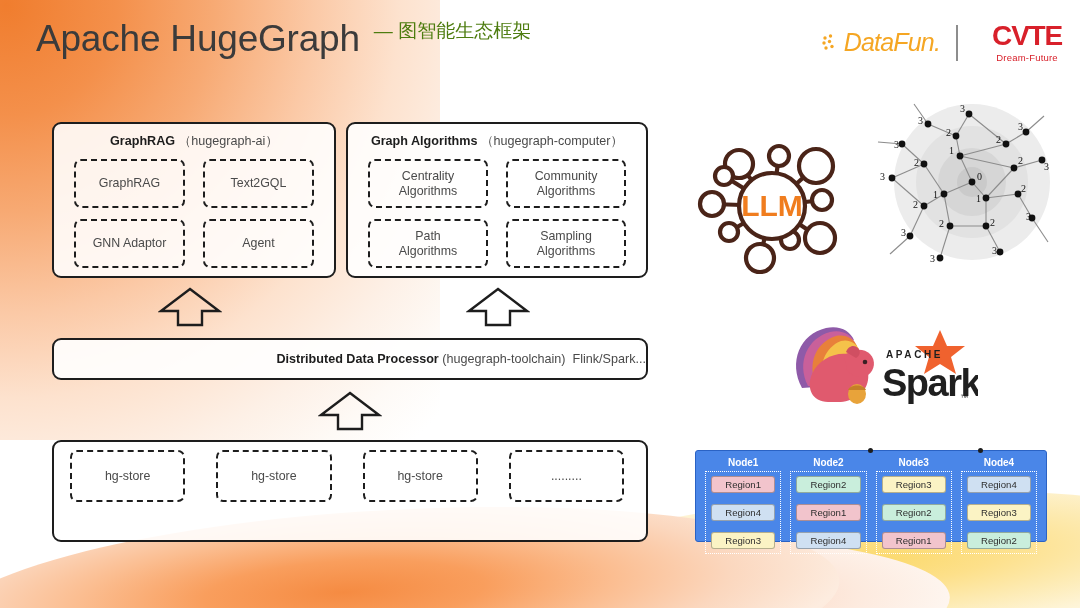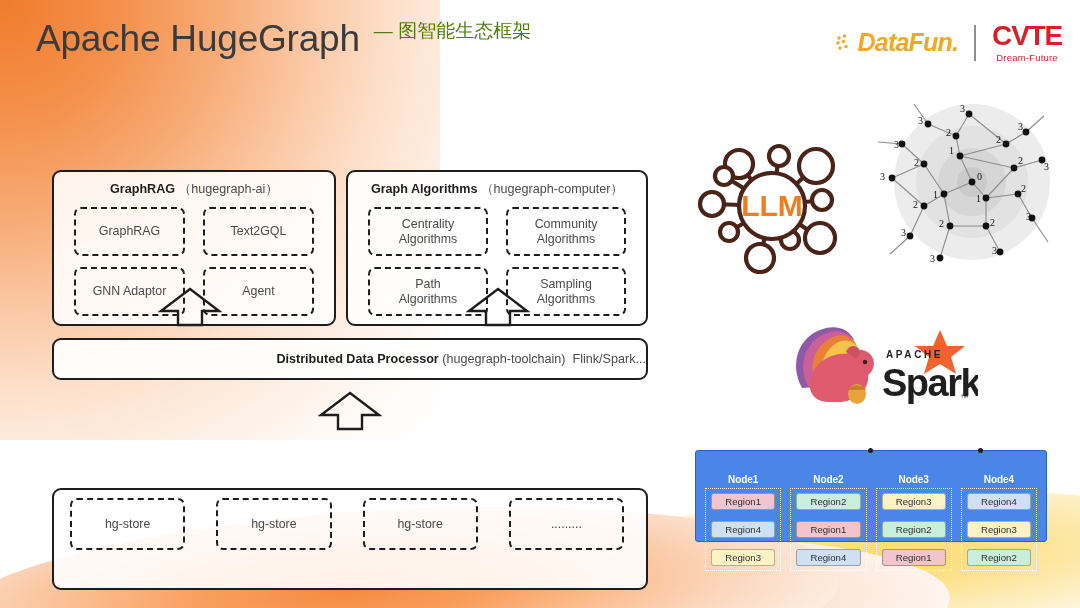--- a/index.html
+++ b/index.html
@@ -71,43 +71,42 @@
   }
 
   .logos {
     position: absolute; right: 18px; top: 22px;
     display: flex; align-items: center; gap: 16px;
   }
   .datafun {
     display: flex; align-items: center; gap: 3px;
   }
   .df-text {
-    font-size: 25px; font-weight: 700; font-style: italic;
+    font-size: 25px; font-weight: 400; font-style: italic;
     color: #f5a623; letter-spacing: -0.8px;
   }
   .logo-divider {
     width: 2px; height: 36px; background: #8d8d8d;
   }
-  .cvte { display: flex; flex-direction: column; align-items: center; }
+  .cvte { display: flex; flex-direction: column; align-items: center; margin-left: 18px; }
   .cvte-text {
     font-size: 28px; font-weight: 700; color: #d8202a;
     letter-spacing: -1.2px; line-height: 1;
   }
   .cvte-tag {
     font-size: 9.5px; color: #d8202a;
     letter-spacing: 0.2px; margin-top: 2px;
   }
 
   
   .panel {
     position: absolute;
     border: 2.4px solid #1d1d1d;
     border-radius: 9px;
     background: rgba(255,255,255,0.88);
-    margin-top: 48px;
   }
   .panel-title {
     text-align: center; margin-top: 9px;
     font-size: 12.6px; color: #1d1d1d;
   }
   .panel-title b { font-weight: 700; }
   .panel-title span { color: #4a4a4a; font-weight: 400; }
 
   .subgrid {
     display: grid; grid-template-columns: 1fr 1fr;
@@ -154,21 +153,21 @@
   
   .viz { position: absolute; }
 
   
   .nodetable {
     position: absolute;
     background: #4a86e8;
     border: 1.5px solid #2a62c4;
     border-radius: 3px;
     display: flex; gap: 9px;
-    padding: 23px 9px 8px 9px;
+    padding: 6px 9px 8px 9px;
   }
   .nodecol { flex: 1; display: flex; flex-direction: column; }
   .node-label {
     text-align: center; color: #ffffff;
     font-size: 10px; font-weight: 700;
     margin-bottom: 3px; letter-spacing: -0.1px;
   }
   .node-inner {
     border: 1.6px dotted #ffffff;
     padding: 4px 5px;

